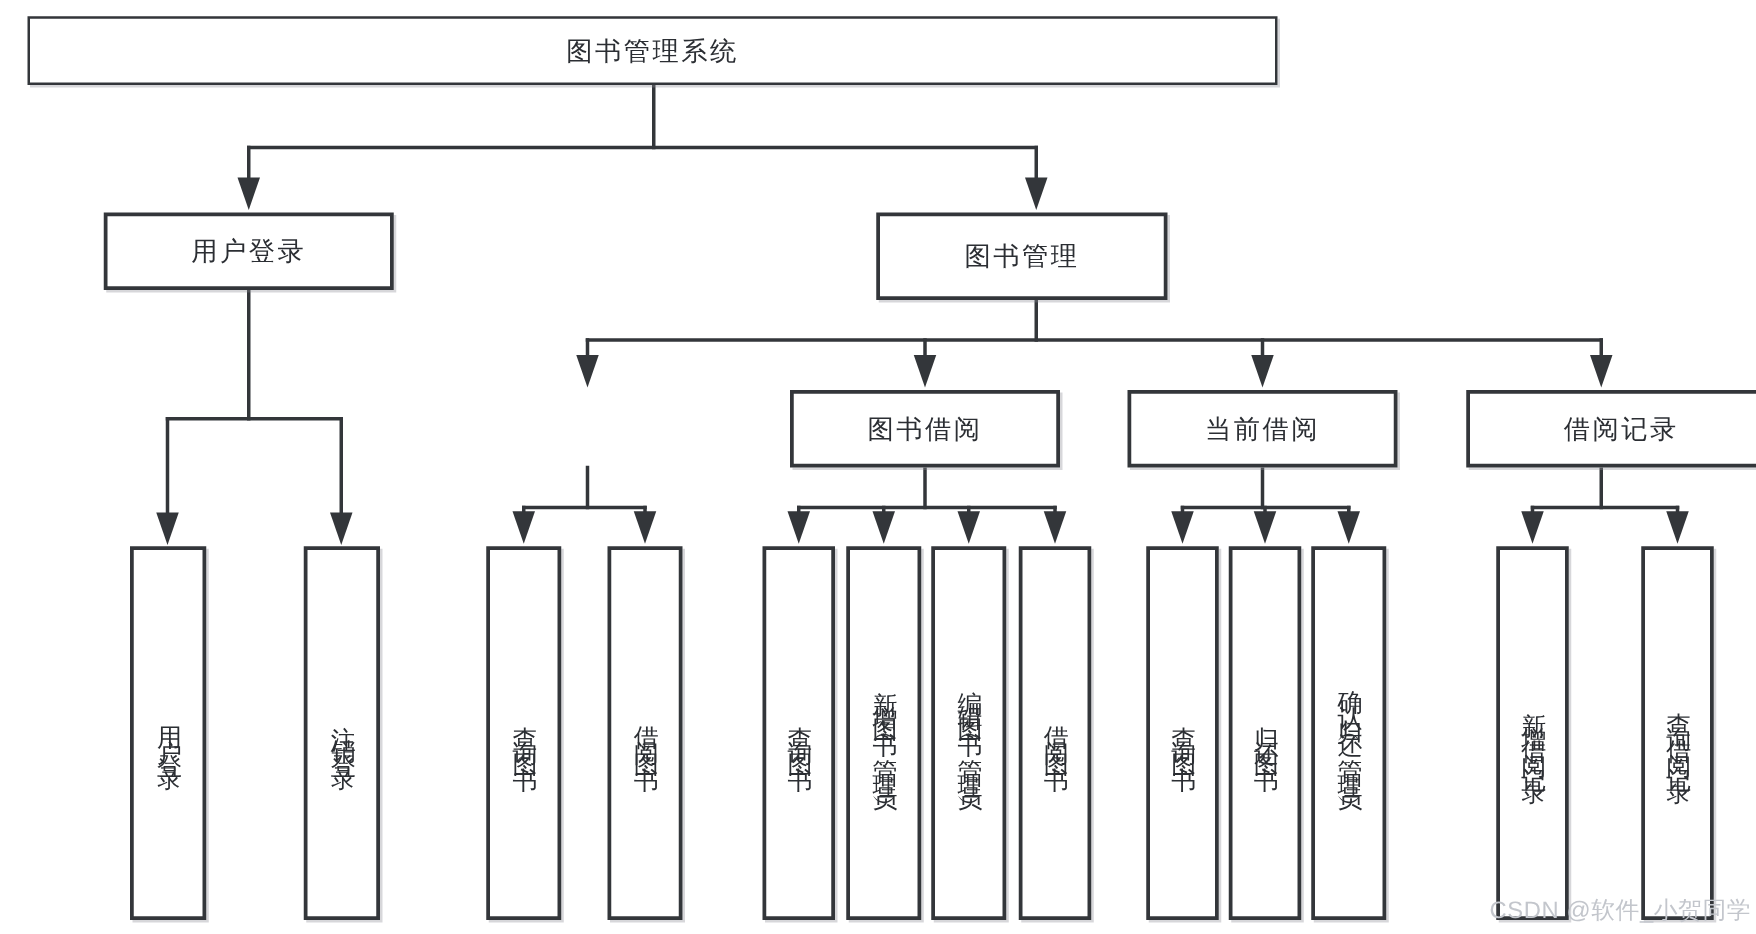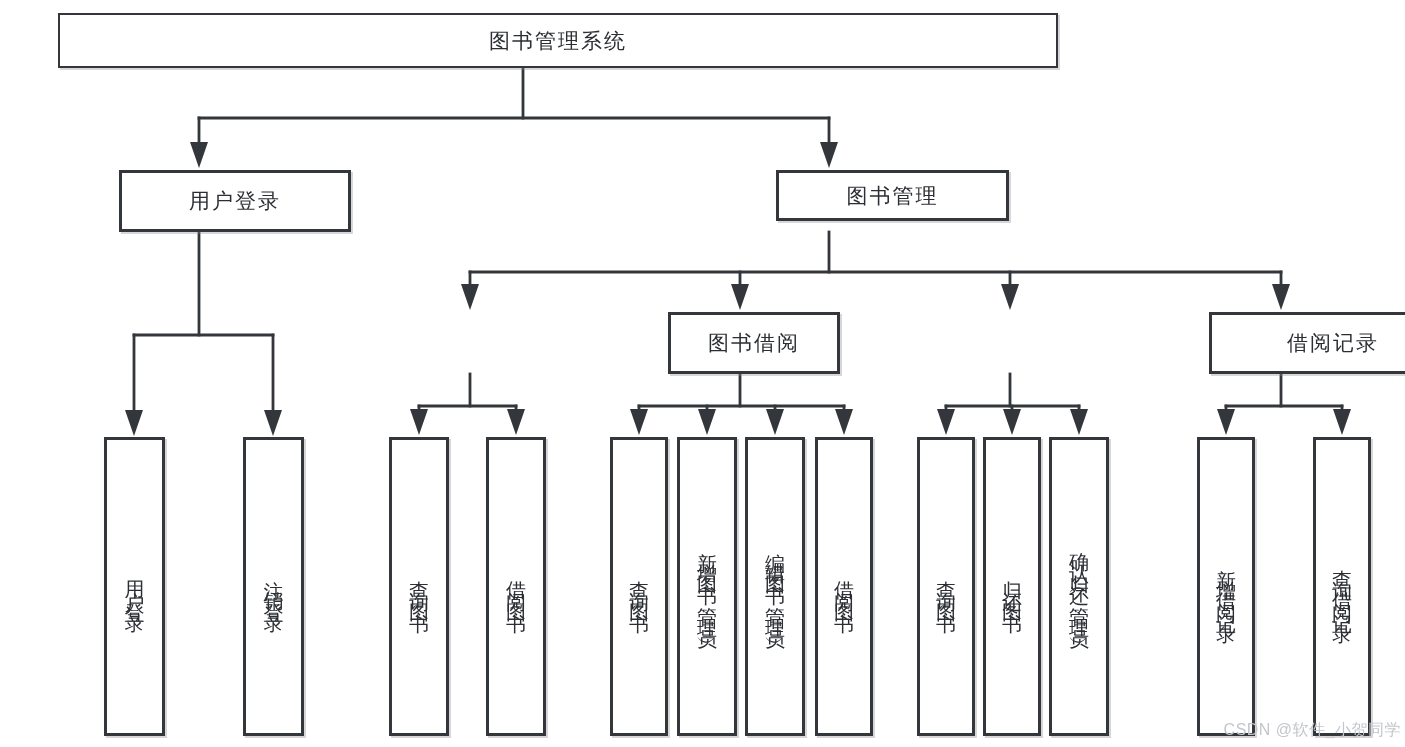--- a/index.html
+++ b/index.html
@@ -25,35 +25,34 @@
     box-shadow: 2px 2px 0 rgba(140,140,148,0.35);
     display: flex;
     align-items: center;
     justify-content: center;
     color: #2b2e33;
   }
   .node.h {
     font-size: 21px;
     letter-spacing: 2px;
     white-space: nowrap;
-    margin-left: 36px;
   }
   .node.root { border-width: 2.5px; }
   .node.v { font-size: 20px; }
   .node.v .vtext {
     writing-mode: vertical-rl;
     text-orientation: mixed;
     letter-spacing: 11px;
     line-height: 1.05;
   }
   .watermark {
     position: absolute;
     right: 4px;
     bottom: 6px;
-    font-size: 16px;
+    font-size: 19px;
     color: #c3c6cc;
     letter-spacing: 0.5px;
     white-space: nowrap;
   }
 </style>
 </head>
 <body>
 
 <div class="stage">
 
@@ -123,26 +122,29 @@
     </g>
   </svg>
 
   <div class="node h root" style="left:22px; top:13px; width:1000px; height:55px;">
     <span>图书管理系统</span>
   </div>
 
   <div class="node h" style="left:83px; top:170px; width:232px; height:62px;">
     <span>用户登录</span>
   </div>
-  <div class="node h" style="left:740px; top:170px; width:233px; height:51px;">
+  <div class="node h" style="left:701px; top:170px; width:233px; height:70px;">
     <span>图书管理</span>
   </div>
 
-  <div class="node h" style="left:632px; top:312px; width:172px; height:62px;">
+  <div class="node h" style="left:632px; top:312px; width:216px; height:62px;">
     <span>图书借阅</span>
+  </div>
+  <div class="node h" style="left:902px; top:312px; width:216px; height:62px;">
+    <span>当前借阅</span>
   </div>
   <div class="node h" style="left:1173px; top:312px; width:248px; height:62px;">
     <span>借阅记录</span>
   </div>
 
   <div class="node v" style="left:104px; top:437px; width:61px; height:299px;">
     <span class="vtext">用户登录</span>
   </div>
   <div class="node v" style="left:243px; top:437px; width:61px; height:299px;">
     <span class="vtext">注销登录</span>

